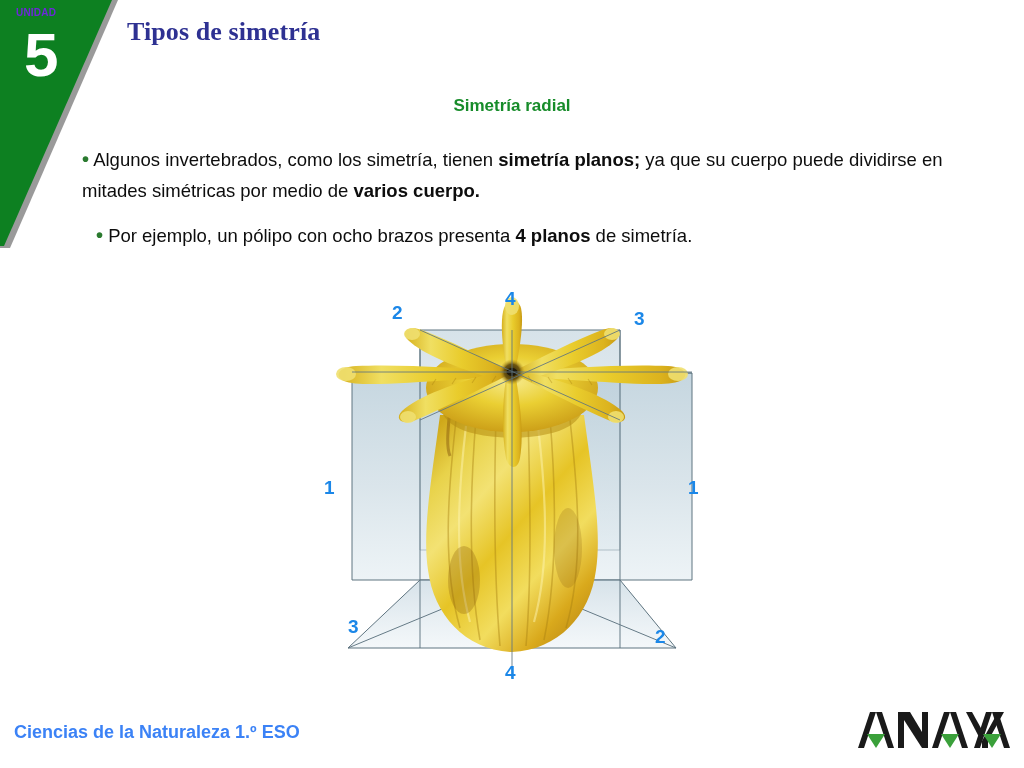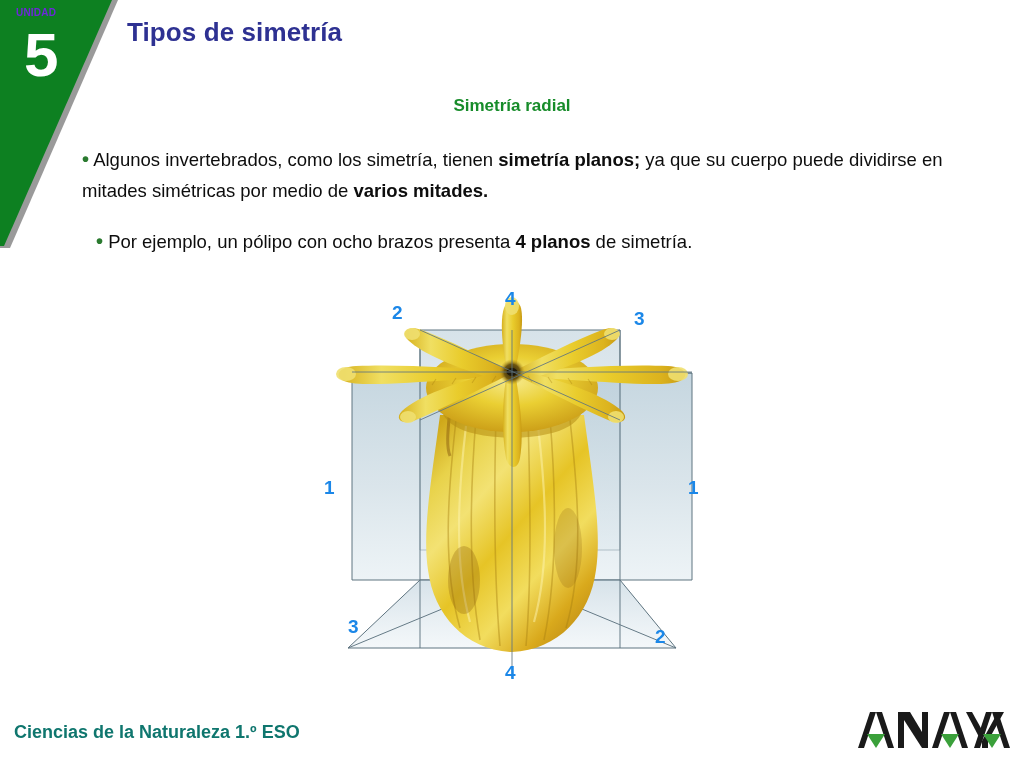--- a/index.html
+++ b/index.html
@@ -52,21 +52,21 @@
     position: absolute;
     font-size: 18.5px; color: #0d0d0d;
     line-height: 31px;
   }
   .para b { font-weight: bold; }
   .bullet {
     color: #2a7a2f; font-size: 20px;
     font-weight: bold; line-height: 1;
   }
   #para-1 { left: 82px; top: 144px; width: 878px; }
-  #para-2 { left: 96px; top: 226px; width: 864px; }
+  #para-2 { left: 96px; top: 220px; width: 864px; }
 
   
   #diagram {
     position: absolute; left: 300px; top: 280px;
     width: 424px; height: 420px;
   }
   #diagram svg { display: block; }
   .plane-label {
     position: absolute;
     font-size: 19px; font-weight: bold; color: #1b87e8;
@@ -98,27 +98,27 @@
 
   <div id="unit-badge">
     <svg class="shape" width="120" height="250" viewBox="0 0 120 250">
       <polygon points="0,0 118,0 10,248 0,248" fill="#9a9a9a"></polygon>
       <polygon points="0,0 112,0 4,246 0,246" fill="#0d8021"></polygon>
     </svg>
     <div id="unit-label">UNIDAD</div>
     <div id="unit-number">5</div>
   </div>
 
-  <div id="page-title" style="color: rgb(46, 49, 146);">Tipos de simetría</div>
+  <div id="page-title" style="color: rgb(46, 49, 146); font-family: Liberation Serif, serif;">Tipos de simetría</div>
 
   <div id="section-subtitle" style="color: rgb(23, 140, 42);">Simetría radial</div>
 
   <div class="para" id="para-1">
     <span class="bullet" style="color: rgb(42, 122, 47);">•</span>
-    <span class="runs"><span>Algunos invertebrados, como los simetría, tienen </span><b>simetría planos;</b><span>  ya que su cuerpo puede dividirse en mitades simétricas por medio de </span><b>varios mitades.</b></span>
+    <span class="runs"><span>Algunos invertebrados, como los simetría, tienen </span><b>simetría planos;</b><span>  ya que su cuerpo puede dividirse en mitades simétricas por medio de </span><b>varios cuerpo.</b></span>
   </div>
 
   <div class="para" id="para-2">
     <span class="bullet" style="color: rgb(42, 122, 47);">•</span>
     <span class="runs"><span>Por ejemplo, un pólipo con ocho brazos presenta </span><b>4 planos</b><span> de simetría.</span></span>
   </div>
 
   <div id="diagram">
     <svg width="424" height="420" viewBox="0 0 424 420">
       <defs>
@@ -291,21 +291,21 @@
     <div class="plane-label" id="lbl-2-top" style="color: rgb(27, 135, 232);">2</div>
     <div class="plane-label" id="lbl-4-top" style="color: rgb(27, 135, 232);">4</div>
     <div class="plane-label" id="lbl-3-top" style="color: rgb(27, 135, 232);">3</div>
     <div class="plane-label" id="lbl-1-left" style="color: rgb(27, 135, 232);">1</div>
     <div class="plane-label" id="lbl-1-right" style="color: rgb(27, 135, 232);">1</div>
     <div class="plane-label" id="lbl-3-bottom" style="color: rgb(27, 135, 232);">3</div>
     <div class="plane-label" id="lbl-2-bottom" style="color: rgb(27, 135, 232);">2</div>
     <div class="plane-label" id="lbl-4-bottom" style="color: rgb(27, 135, 232);">4</div>
   </div>
 
-  <div id="footer-course" style="color: #0f766e;">Ciencias de la Naturaleza 1.º ESO</div>
+  <div id="footer-course" style="color: #3b82f6;">Ciencias de la Naturaleza 1.º ESO</div>
 
   <div id="brand-logo">
     <svg width="155" height="46" viewBox="0 0 155 46">
       <g fill="#1a1a1a">
 
         <polygon points="2,38 14,2 20,2 8,38"></polygon>
         <polygon points="20,2 26,2 38,38 32,38"></polygon>
 
         <polygon points="42,38 42,2 48,2 48,38"></polygon>
         <polygon points="48,2 54,2 72,32 72,38 66,38 48,10"></polygon>

